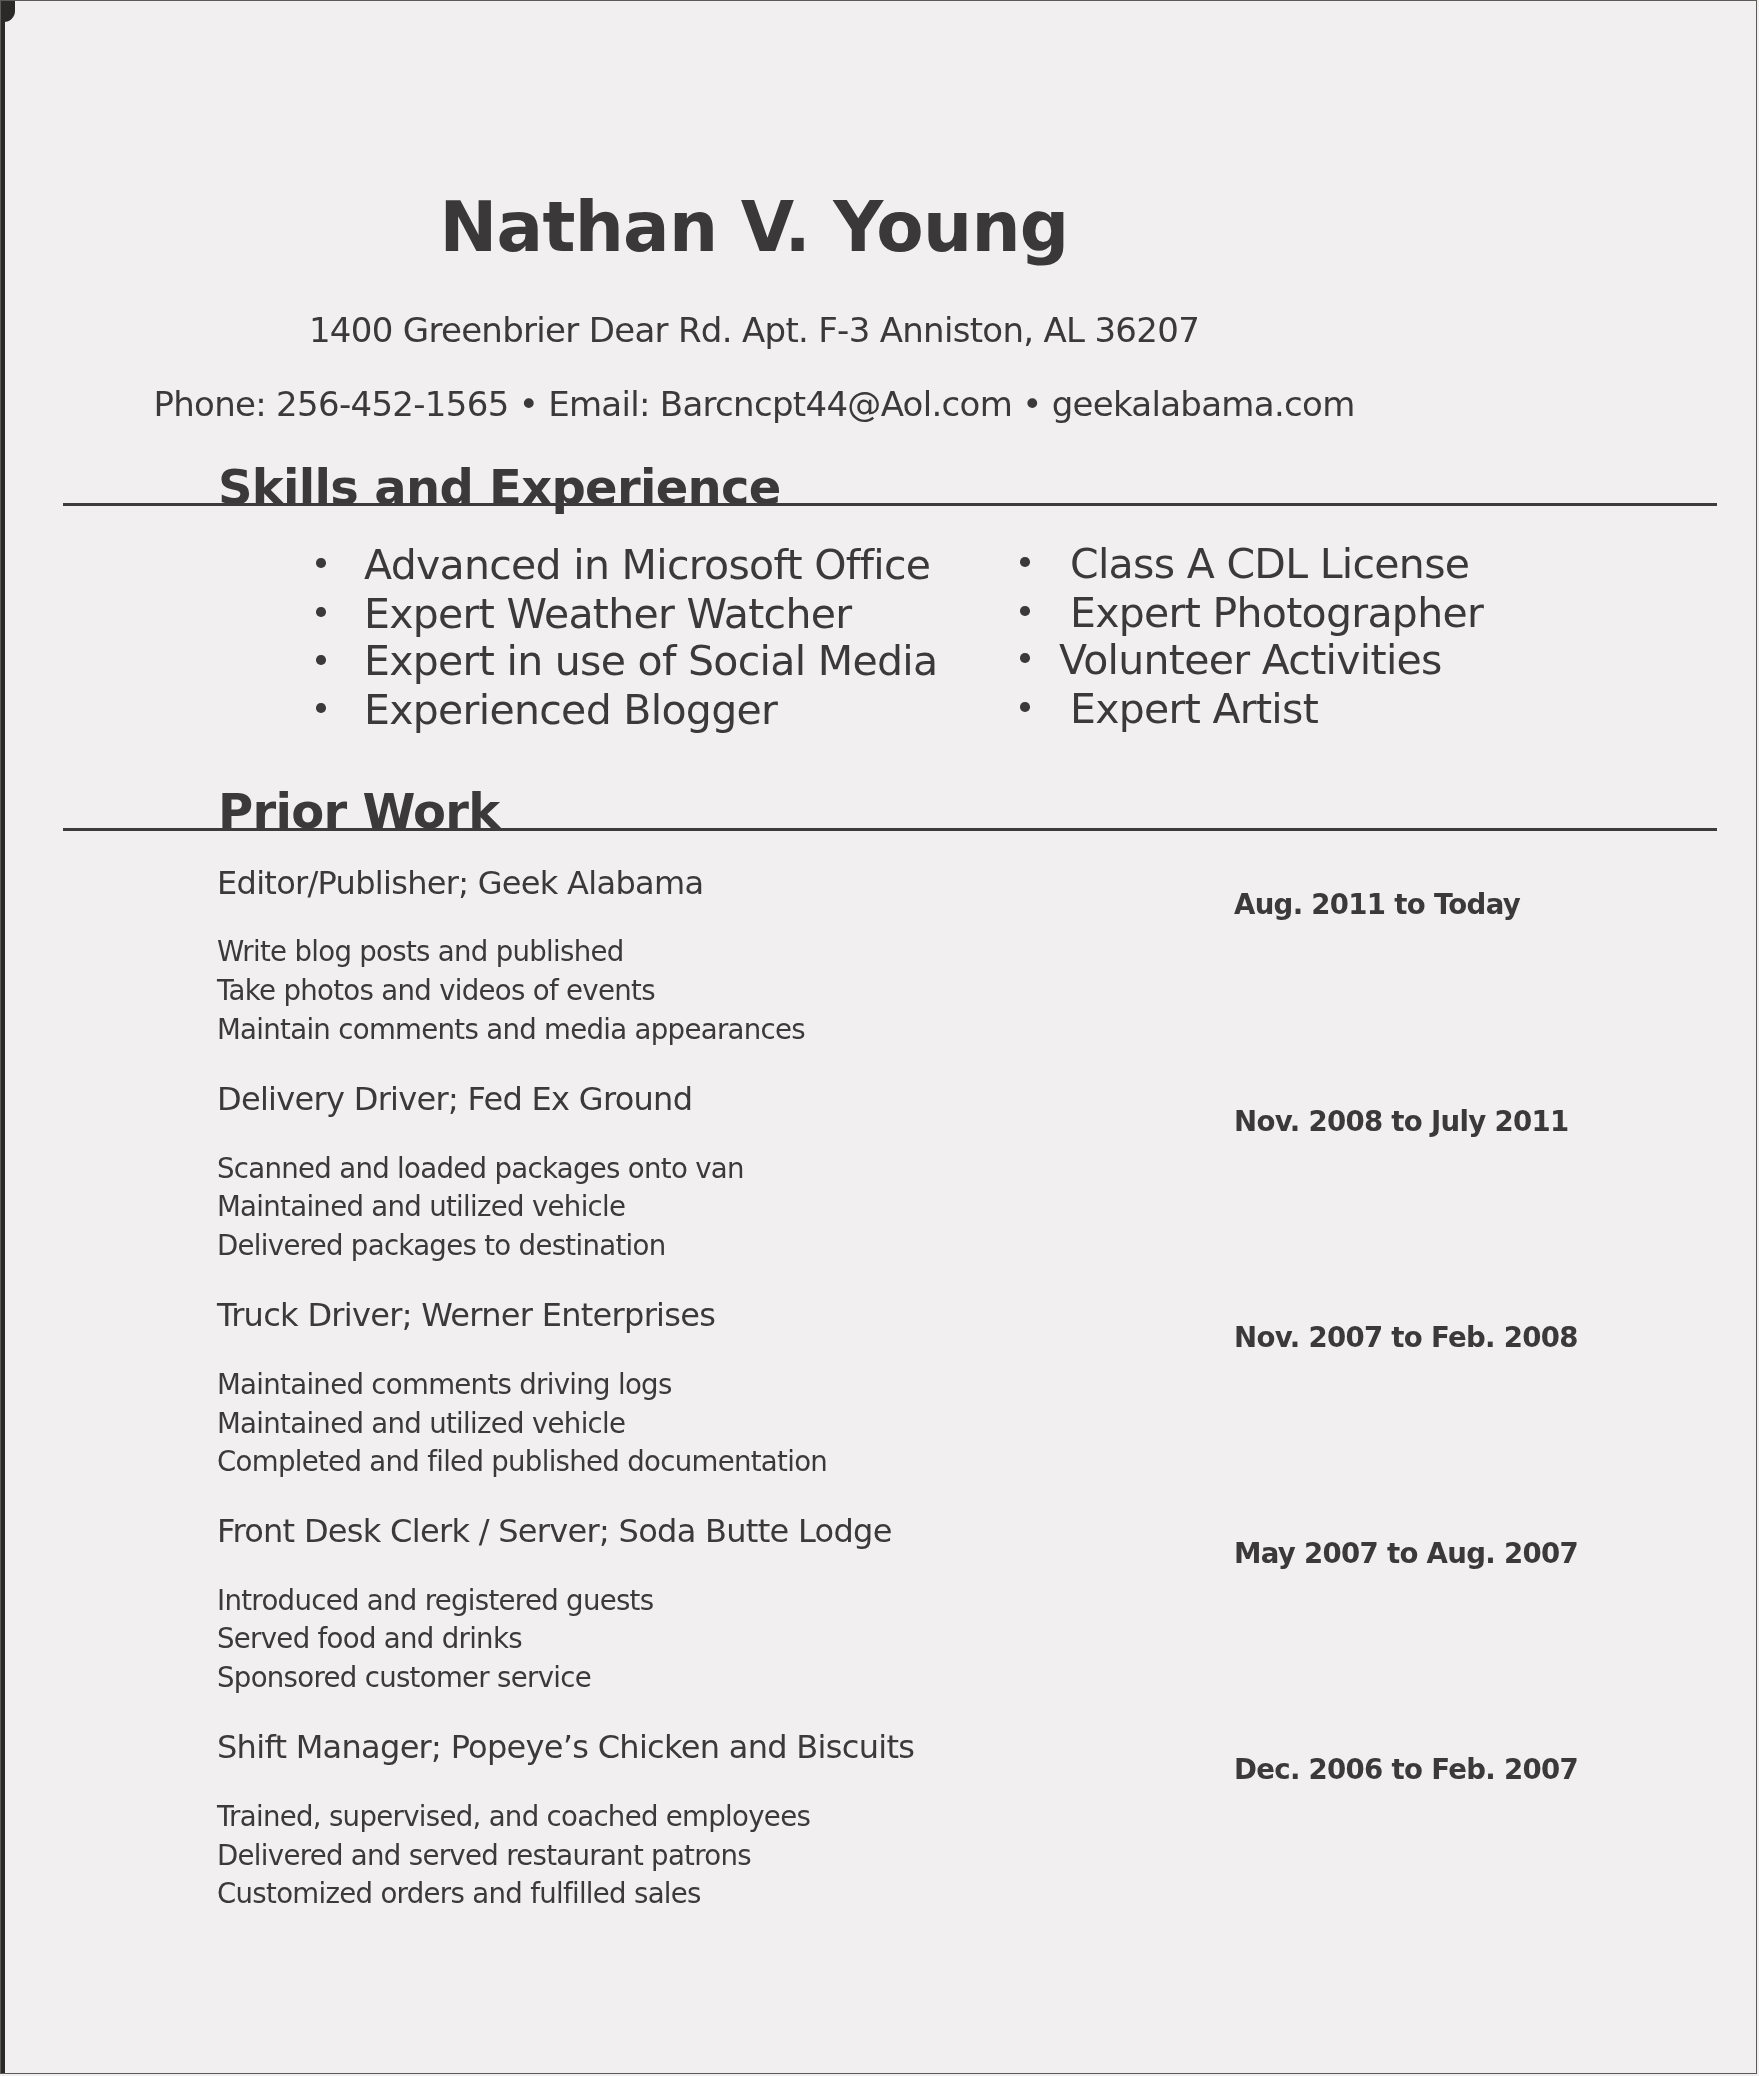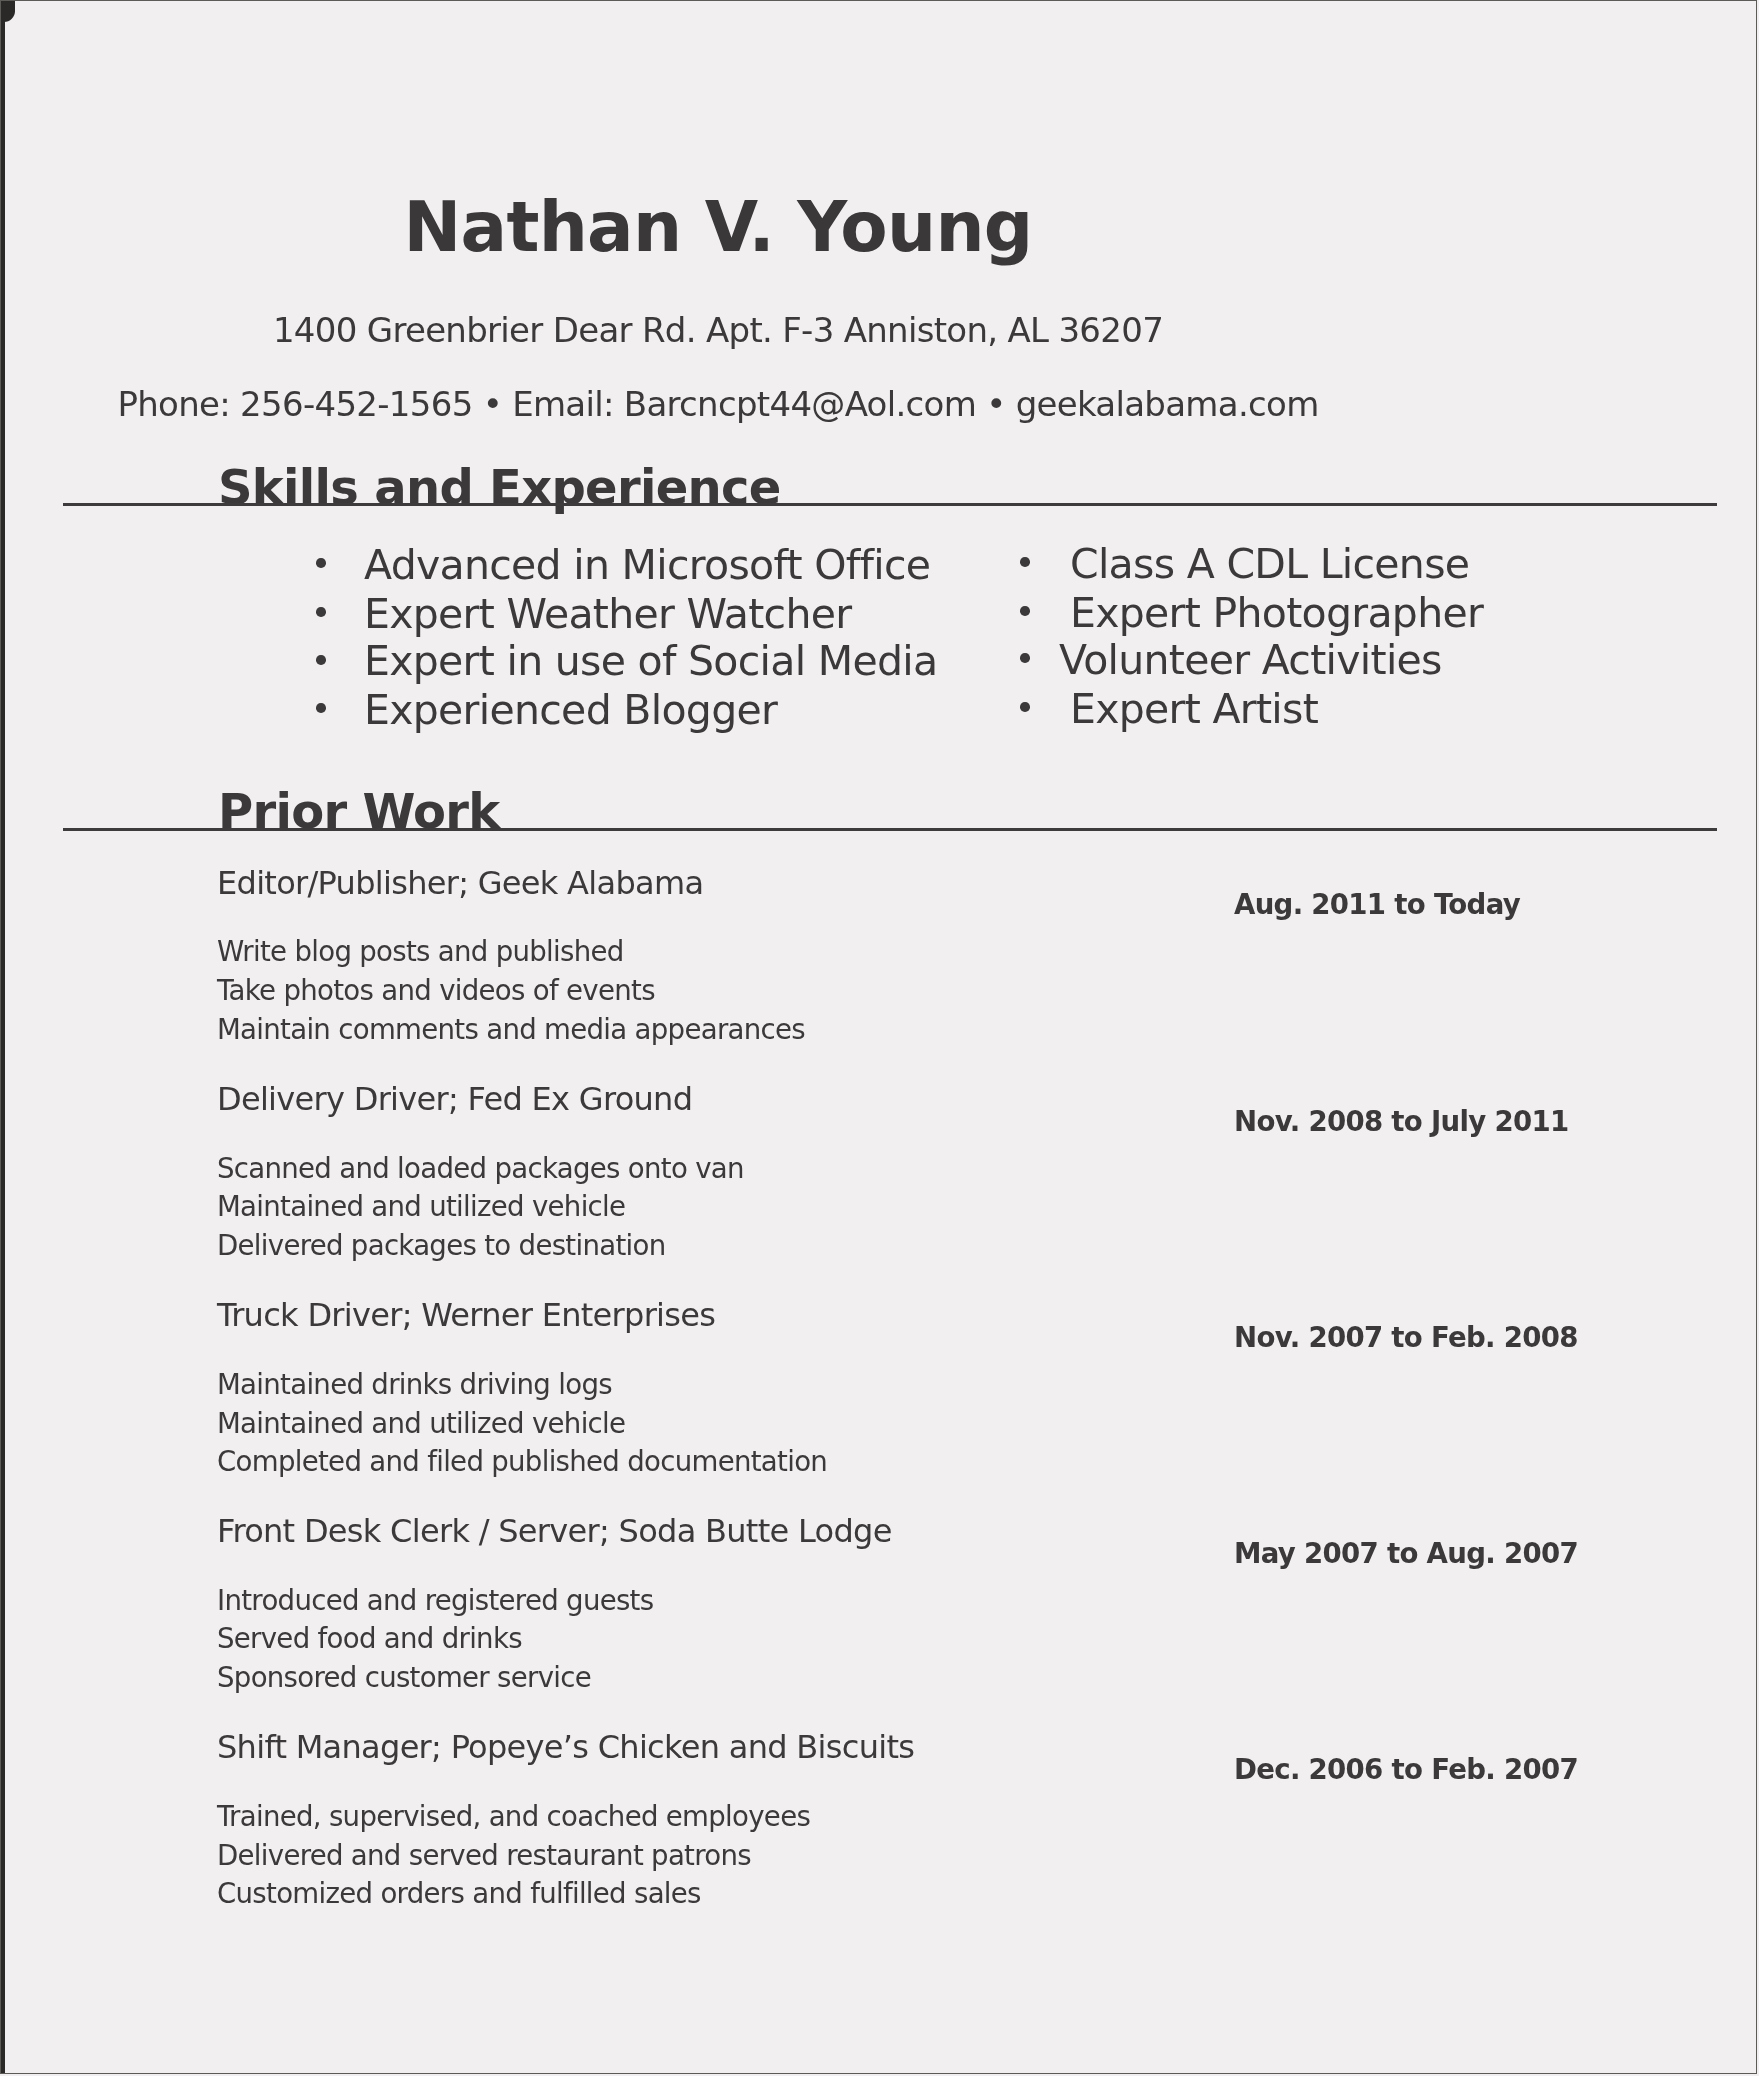--- a/index.html
+++ b/index.html
@@ -15,21 +15,21 @@
   }
   .left-edge {
     position: absolute; left: 1.4px; top: 1.4px; width: 4.1px; height: 2072px;
     background: #2a2928;
   }
   .left-edge-cap {
     position: absolute; left: 1.4px; top: 1.4px; width: 13.8px; height: 20.7px;
     background: #2a2928; border-bottom-right-radius: 11px;
   }
   .abs { position: absolute; white-space: nowrap; }
-  .center { left: 0; width: 1436px; text-align: center; }
+  .center { left: 0; width: 1436px; text-align: center; padding-left: 36px; }
   .name {
     top: 193px; font-size: 69px; font-weight: bold; letter-spacing: -0.7px;
     color: #3a3839; line-height: 1;
   }
   .address { top: 313px; font-size: 34px; line-height: 1; letter-spacing: -0.7px; }
   .contact { top: 387px; font-size: 34px; line-height: 1; letter-spacing: -0.7px; }
   .section-heading {
     left: 218px; font-size: 48px; font-weight: bold; line-height: 1; letter-spacing: -0.7px;
   }
   .rule {
@@ -96,21 +96,21 @@
   <div class="abs job-title" style="top:1083px">Delivery Driver; Fed Ex Ground</div>
   <div class="abs job-date" style="top:1086px">Nov. 2008 to July 2011</div>
   <div class="abs job-line" style="top:1155px">Scanned and loaded packages onto van</div>
   <div class="abs job-line" style="top:1193px">Maintained and utilized vehicle</div>
   <div class="abs job-line" style="top:1232px">Delivered packages to destination</div>
 </div>
 
 <div>
   <div class="abs job-title" style="top:1299px">Truck Driver; Werner Enterprises</div>
   <div class="abs job-date" style="top:1302px">Nov. 2007 to Feb. 2008</div>
-  <div class="abs job-line" style="top:1371px">Maintained drinks driving logs</div>
+  <div class="abs job-line" style="top:1371px">Maintained comments driving logs</div>
   <div class="abs job-line" style="top:1410px">Maintained and utilized vehicle</div>
   <div class="abs job-line" style="top:1448px">Completed and filed published documentation</div>
 </div>
 
 <div>
   <div class="abs job-title" style="top:1515px">Front Desk Clerk / Server; Soda Butte Lodge</div>
   <div class="abs job-date" style="top:1518px">May 2007 to Aug. 2007</div>
   <div class="abs job-line" style="top:1587px">Introduced and registered guests</div>
   <div class="abs job-line" style="top:1625px">Served food and drinks</div>
   <div class="abs job-line" style="top:1664px">Sponsored customer service</div>

